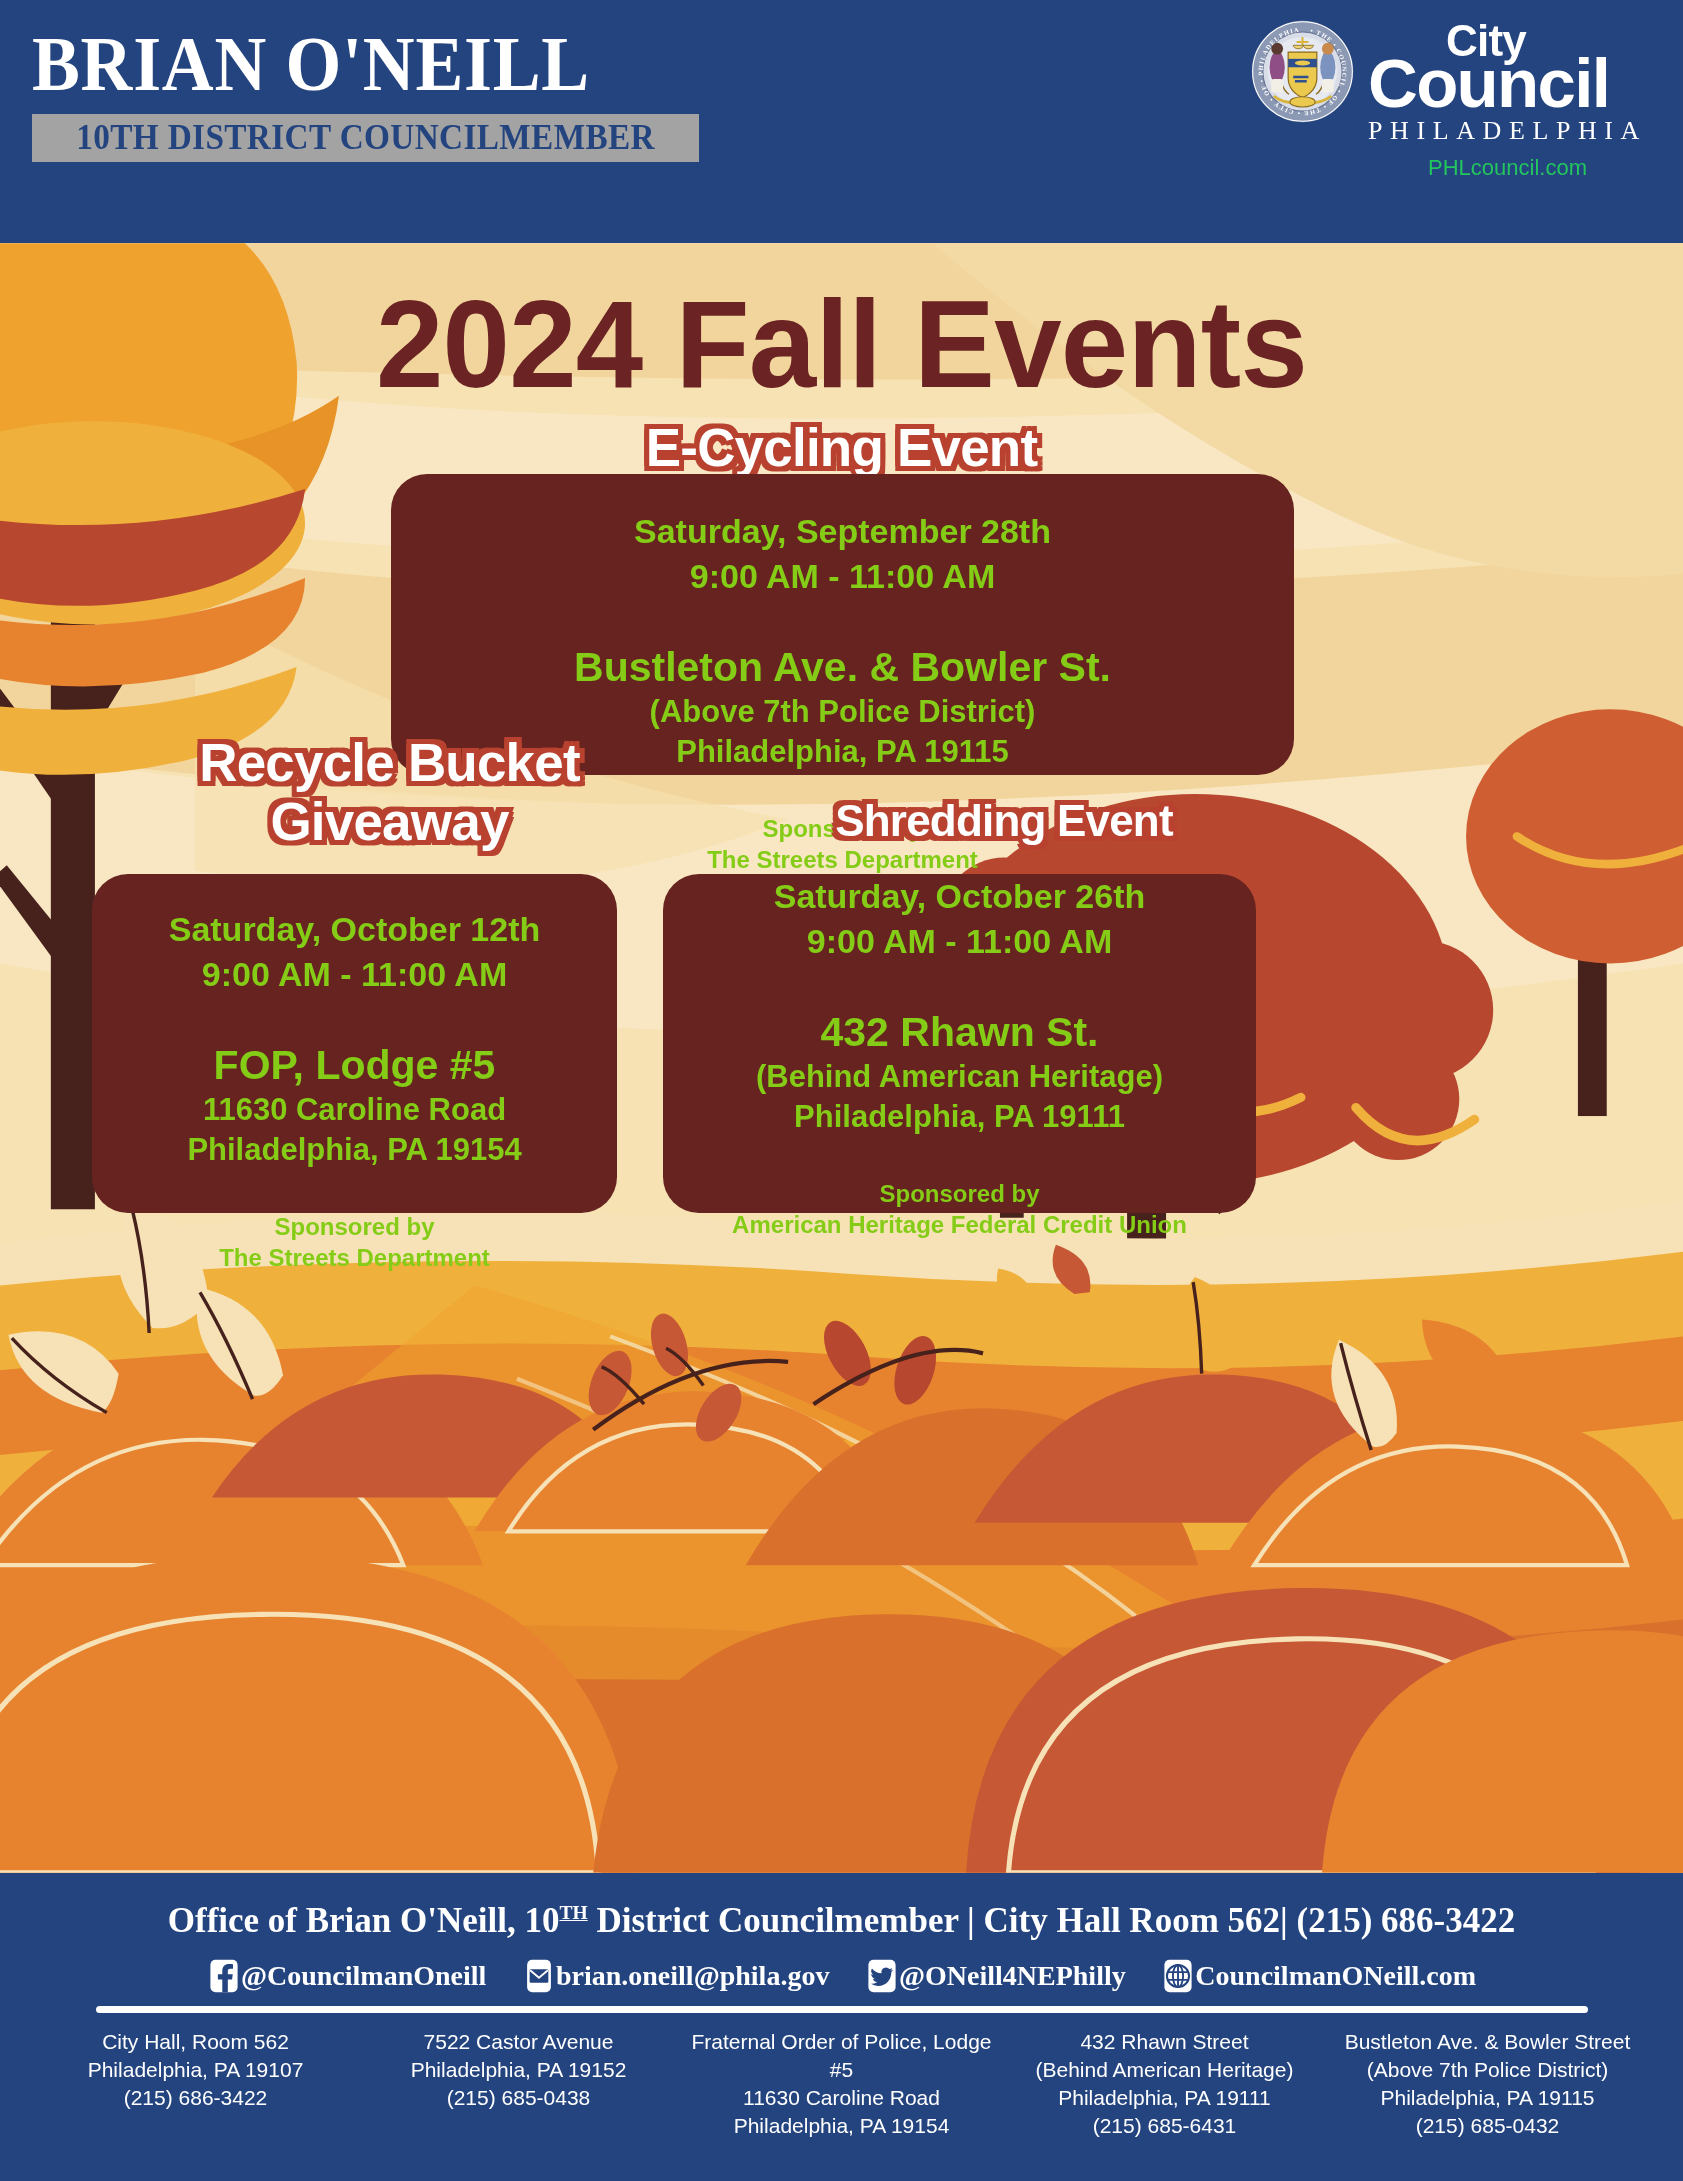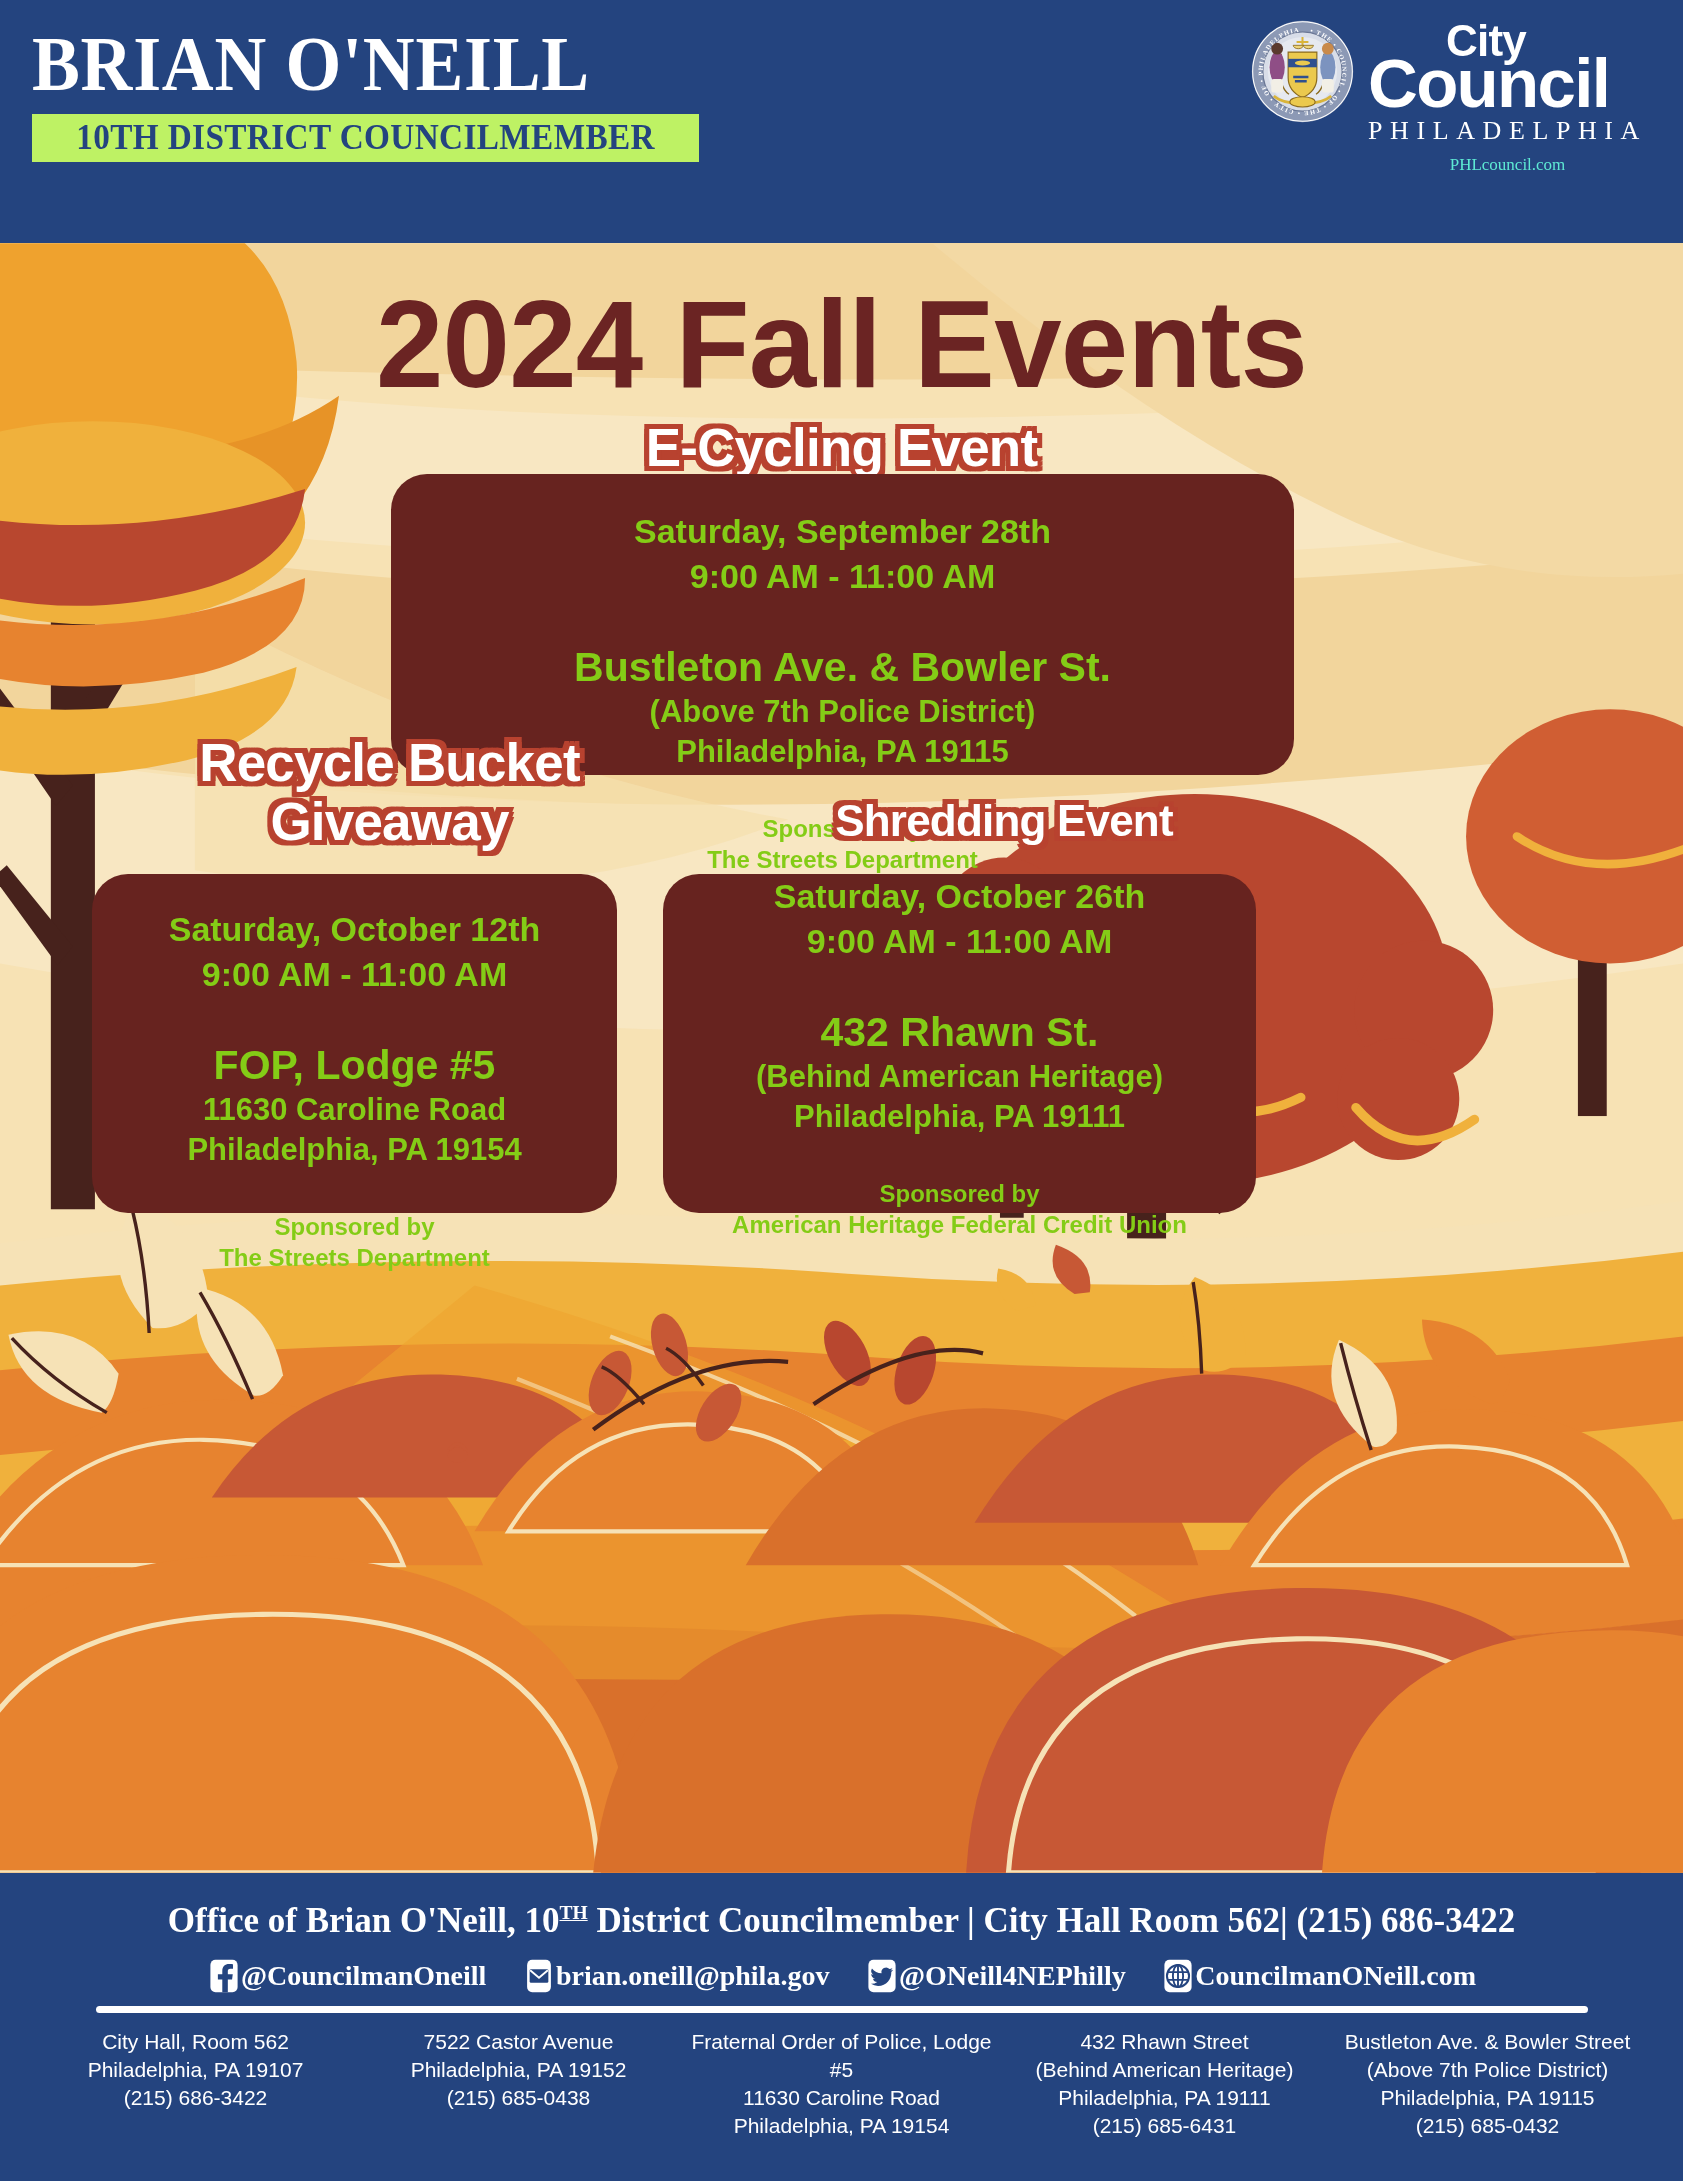--- a/index.html
+++ b/index.html
@@ -16,21 +16,21 @@
     background:#24447F;z-index:40;
   }
   .name-block{position:absolute;left:32px;top:25.4px;width:848px;}
   .cm-name{
     font-family:"Liberation Serif", serif;
     font-weight:bold;color:#ffffff;font-size:78px;line-height:78px;
     letter-spacing:0.8px;transform:scaleX(0.92);transform-origin:left center;
     white-space:nowrap;
   }
   .district-bar{
-    margin-top:10.2px;background:#bef264;display:inline-block;
+    margin-top:10.2px;background:#a3a3a3;display:inline-block;
     padding:6px 29px 7.6px 29px;
   }
   .district-bar span{
     font-family:"Liberation Serif", serif;font-weight:bold;
     color:#24447F;font-size:35px;line-height:35px;letter-spacing:0.4px;
     transform:scaleX(0.95);display:inline-block;white-space:nowrap;
   }
 
   .cc-logo{position:absolute;right:36px;top:20.3px;display:flex;align-items:flex-start;gap:13.6px;}
   .seal{width:103px;height:103px;flex:none;position:relative;}
@@ -41,21 +41,21 @@
   }
   .cc-council{
     font-family:"Liberation Sans", sans-serif;font-weight:bold;color:#fff;
     font-size:69px;line-height:59px;letter-spacing:-1.7px;margin-top:-5.1px;
   }
   .cc-phila{
     font-family:"Liberation Serif", serif;color:#fff;font-size:26px;
     letter-spacing:7.6px;text-align:center;margin-top:3.4px;
   }
   .cc-url{
-    font-family:Liberation Serif, serif;color:#5eead4;font-size:17px;
+    font-family:Liberation Sans, sans-serif;color:#22c55e;font-size:22px;
     text-align:center;margin-top:8.5px;
   }
 
   
   .scene{position:absolute;left:0;top:243px;width:1683px;height:1630px;overflow:hidden;}
   .scene svg{display:block;}
 
   
   .content{position:absolute;left:0;top:243px;width:1683px;height:1630px;z-index:20;border-radius:18px;}
 

